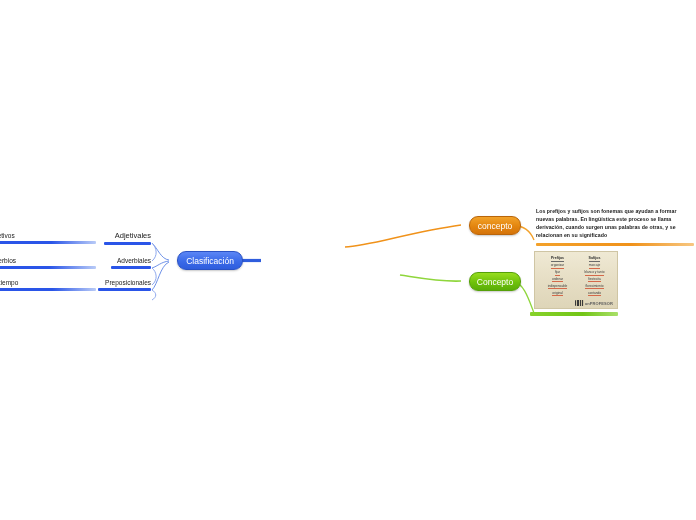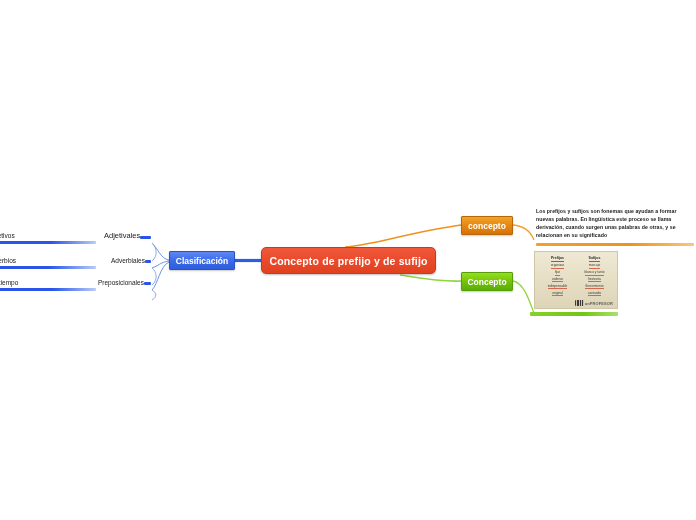--- a/index.html
+++ b/index.html
@@ -50,29 +50,30 @@
     font-size: 10.5px;
     font-weight: bold;
     letter-spacing: 0.15px;
     white-space: nowrap;
   }
 
   
   .branch-node {
     position: absolute;
     box-sizing: border-box;
-    border-radius: 1px;
+    border-radius: 9px;
     display: flex;
     align-items: center;
     justify-content: center;
     color: #ffffff;
     font-size: 8.5px;
-    font-weight: bold;
+    font-weight: normal;
     white-space: nowrap;
     box-shadow: 0 1px 2px rgba(0,0,0,0.22);
+    margin-left: 8px;
   }
 
   .branch-clasificacion {
     left: 169px;
     top: 251px;
     width: 66px;
     height: 19px;
     background: linear-gradient(180deg, #5b86f5 0%, #3a6ae8 55%, #2f5ddd 100%);
     border: 1px solid #2a52c4;
   }
@@ -92,22 +93,22 @@
     width: 52px;
     height: 19px;
     background: linear-gradient(180deg, #97dd1e 0%, #6fc10b 55%, #5aae07 100%);
     border: 1px solid #55a009;
   }
 
   
   .sub-node {
     position: absolute;
     display: flex;
-    flex-direction: row;
-    align-items: center;
+    flex-direction: column;
+    align-items: flex-end;
   }
   .sub-node .sub-label {
     font-size: 6.5px;
     color: #1a1a1a;
     white-space: nowrap;
     line-height: 1.1;
     padding-bottom: 2px;
   }
   .sub-node .sub-underline {
     height: 3px;
@@ -302,21 +303,20 @@
 
     <path d="M345,247 C370,246 410,232 461,225" fill="none" stroke="#f0921a" stroke-width="1.6"></path>
 
     <path d="M513,225 C524,226 531,232 534,240" fill="none" stroke="#f3a12a" stroke-width="1.3"></path>
 
     <path d="M400,275 C420,278 440,282 461,281" fill="none" stroke="#8fd63c" stroke-width="1.6"></path>
 
     <path d="M513,281 C524,283 529,300 534,313" fill="none" stroke="#8fd63c" stroke-width="1.3"></path>
   </svg>
 
-  <div class="central-node">Concepto de prefijo y de sufijo</div>
 
   <div class="branch-node branch-clasificacion">Clasificación</div>
 
   <div class="sub-node sub-adjetivales">
     <div class="sub-label">Adjetivales</div>
     <div class="sub-underline"></div>
   </div>
 
   <div class="sub-node sub-adverbiales">
     <div class="sub-label">Adverbiales</div>

